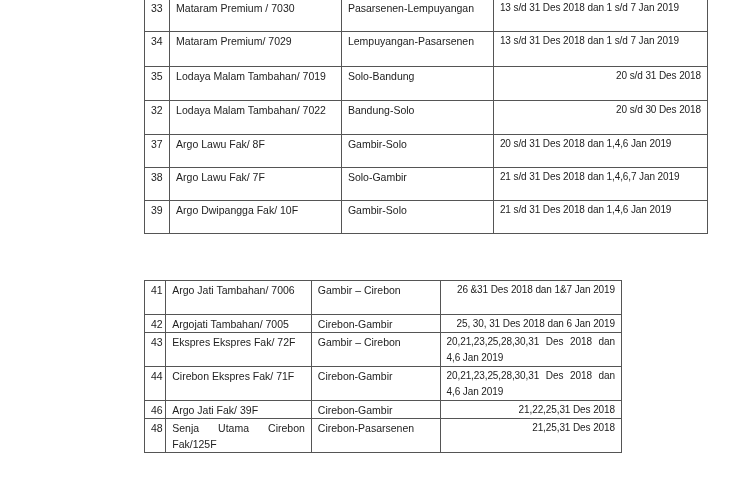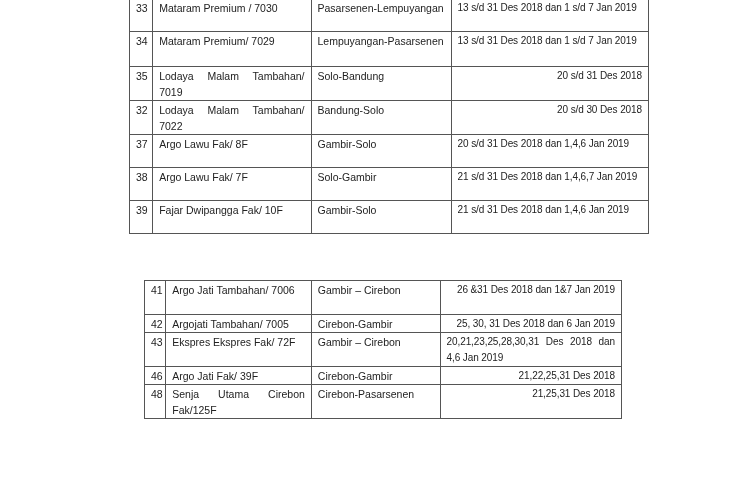--- a/index.html
+++ b/index.html
@@ -2,21 +2,21 @@
 <html><head>
   <meta charset="utf-8">
   <style>
     html, body { margin: 0; padding: 0; background: #ffffff; }
     body { width: 750px; height: 500px; position: relative; overflow: hidden;
            font-family: "Liberation Sans", "DejaVu Sans", sans-serif; color: #222; }
     table { position: absolute; border-collapse: collapse; table-layout: fixed; font-size: 10.5px; }
     td { border: 1px solid #555; vertical-align: top; padding: 1px 6px 0 6px; line-height: 16px; }
     td.no { width: 20px; }
     td.just { text-align: justify; text-align-last: left; margin-left: 40px; }
-    #t1 { left: 129px; top: -1px; width: 520px; }
+    #t1 { left: 144px; top: -1px; width: 564px; }
     #t1 tr:first-child td { border-top: none; }
     #t2 { left: 144px; top: 280px; width: 478px; }
     .c1 { width: 19px; } .c2 { width: 130px; } .c3 { width: 115px; } .c4 { width: 162px; }
     .dates { font-size: 10px; letter-spacing: -0.1px; text-align: right; }
   </style>
 </head>
 <body>
 
 <table id="t1">
   <colgroup>
@@ -57,21 +57,21 @@
       <td class="just dates">20 s/d 31 Des 2018 dan 1,4,6 Jan 2019</td>
     </tr>
     <tr style="height:33px">
       <td class="no">38</td>
       <td>Argo Lawu Fak/ 7F</td>
       <td>Solo-Gambir</td>
       <td class="just dates">21 s/d 31 Des 2018 dan 1,4,6,7 Jan 2019</td>
     </tr>
     <tr style="height:33px">
       <td class="no">39</td>
-      <td>Fajar Dwipangga Fak/ 10F</td>
+      <td>Argo Dwipangga Fak/ 10F</td>
       <td>Gambir-Solo</td>
       <td class="just dates">21 s/d 31 Des 2018 dan 1,4,6 Jan 2019</td>
     </tr>
   </tbody>
 </table>
 
 <table id="t2">
   <colgroup>
       <col class="c1">
       <col class="c2">
@@ -90,20 +90,26 @@
       <td>Argojati Tambahan/ 7005</td>
       <td>Cirebon-Gambir</td>
       <td class="dates">25, 30, 31 Des 2018 dan 6 Jan 2019</td>
     </tr>
     <tr style="height:33px">
       <td class="no">43</td>
       <td>Ekspres Ekspres Fak/ 72F</td>
       <td>Gambir – Cirebon</td>
       <td class="just dates">20,21,23,25,28,30,31 Des 2018 dan 4,6 Jan 2019</td>
     </tr>
+    <tr style="height:34px">
+      <td class="no">44</td>
+      <td>Cirebon Ekspres Fak/ 71F</td>
+      <td>Cirebon-Gambir</td>
+      <td class="just dates">20,21,23,25,28,30,31 Des 2018 dan 4,6 Jan 2019</td>
+    </tr>
     <tr style="height:17px">
       <td class="no">46</td>
       <td>Argo Jati Fak/ 39F</td>
       <td>Cirebon-Gambir</td>
       <td class="dates">21,22,25,31 Des 2018</td>
     </tr>
     <tr style="height:34px">
       <td class="no">48</td>
       <td class="just">Senja Utama Cirebon Fak/125F</td>
       <td>Cirebon-Pasarsenen</td>

